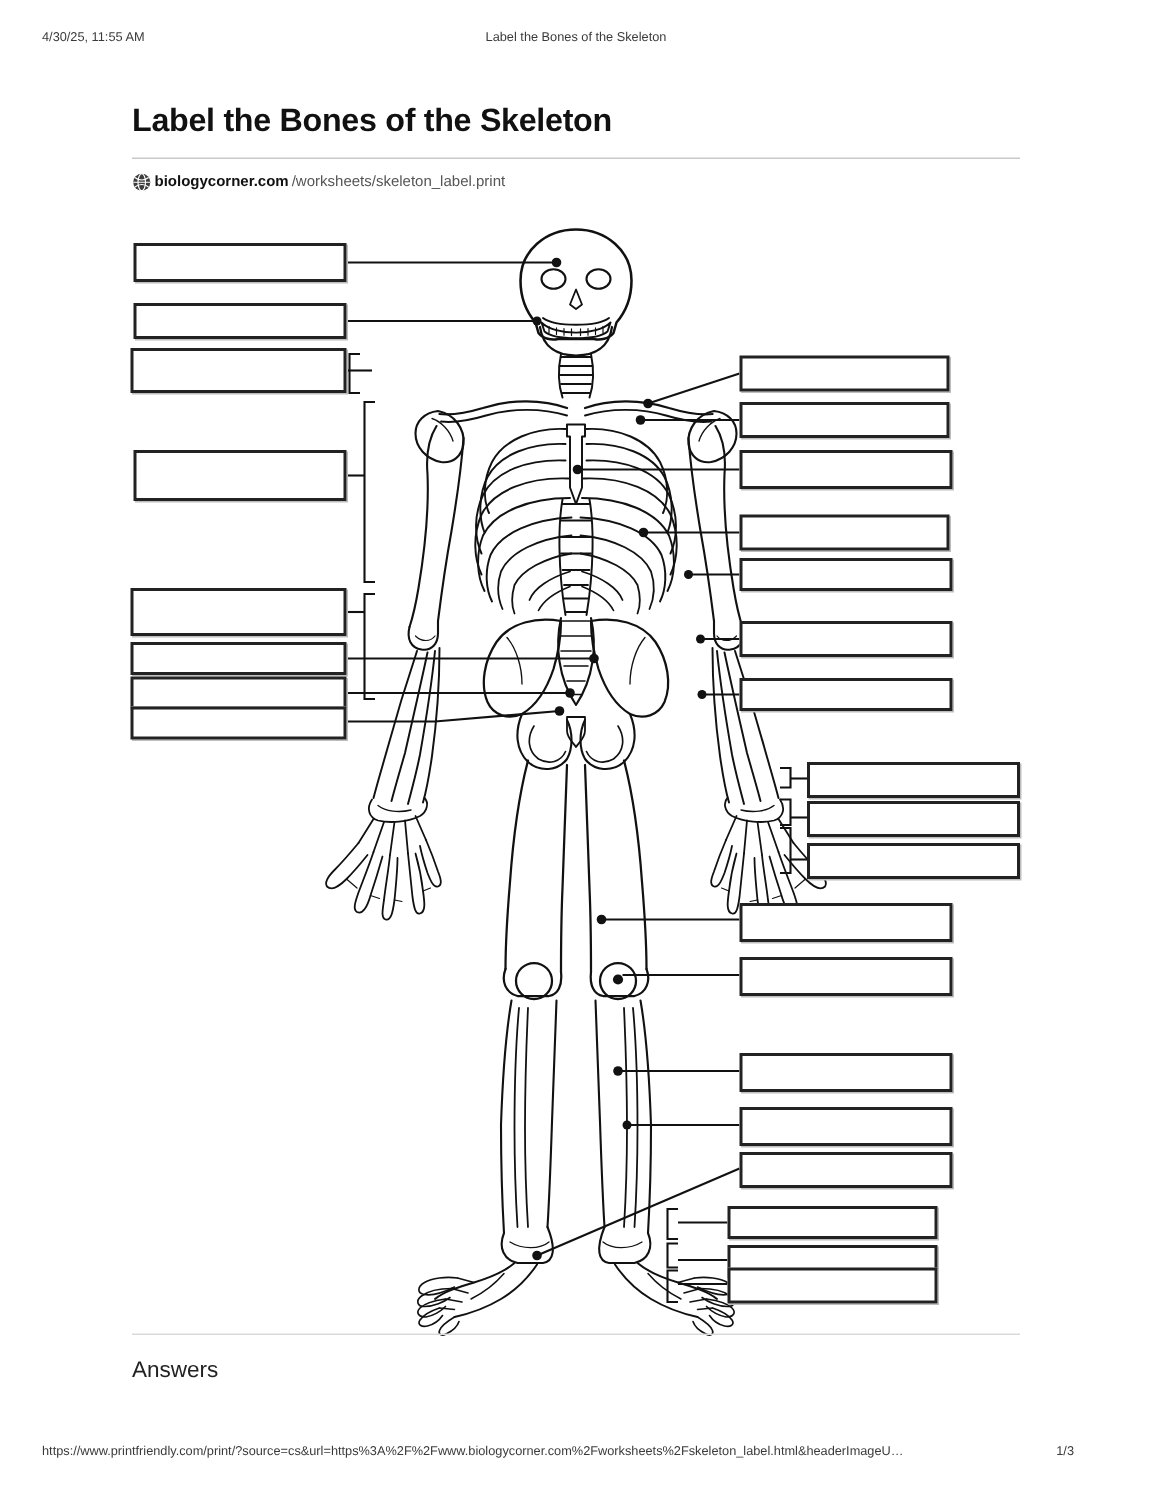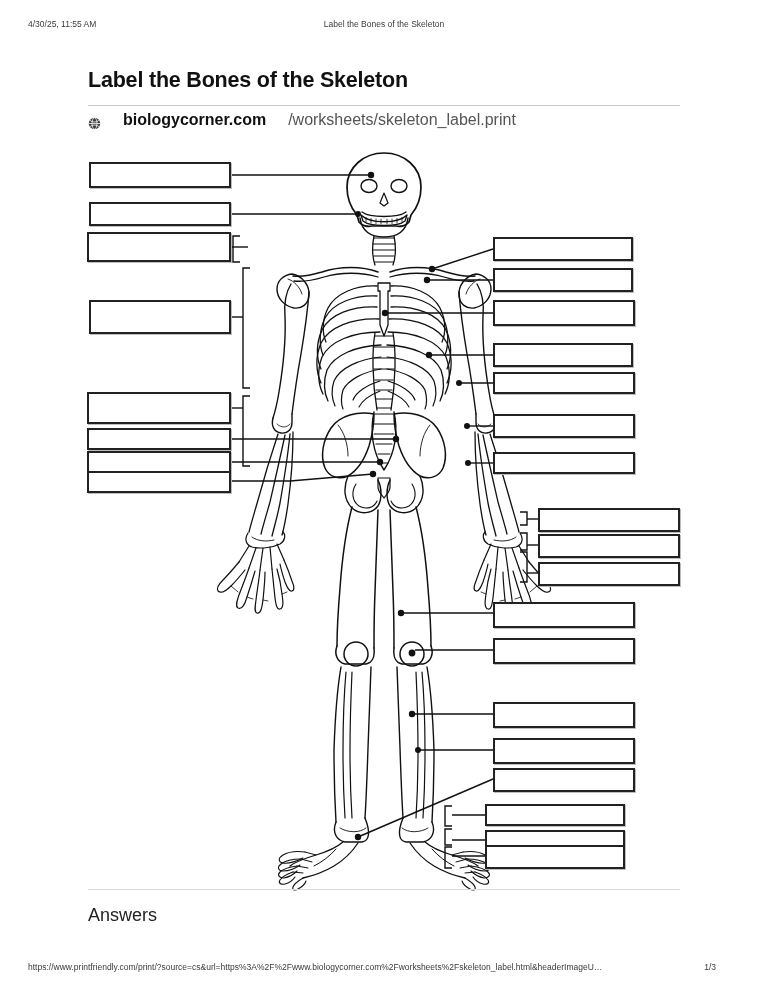--- a/index.html
+++ b/index.html
@@ -70,23 +70,23 @@
     height: 1px;
     background: #c9c9c9;
   }
 
   .source-line {
     position: absolute;
     left: 88px;
     top: 113px;
     height: 16px;
     display: flex;
-    align-items: flex-end;
-    gap: 22px;
-    font-size: 16px;
+    align-items: center;
+    gap: 2px;
+    font-size: 10px;
     color: #555555;
     white-space: nowrap;
   }
   .globe-icon {
     width: 13px;
     height: 13px;
     display: inline-block;
     flex: 0 0 auto;
     position: relative;
     top: 0px;
@@ -128,21 +128,21 @@
     left: 88px;
     top: 889px;
     width: 592px;
     height: 1px;
     background: #dadada;
   }
   .answers-heading {
     position: absolute;
     left: 88px;
     top: 905px;
-    font-size: 18px;
+    font-size: 15px;
     color: #222222;
     white-space: nowrap;
   }
   .print-footer {
     position: absolute;
     top: 962px;
     left: 0;
     width: 744px;
     height: 14px;
     font-size: 8.5px;

